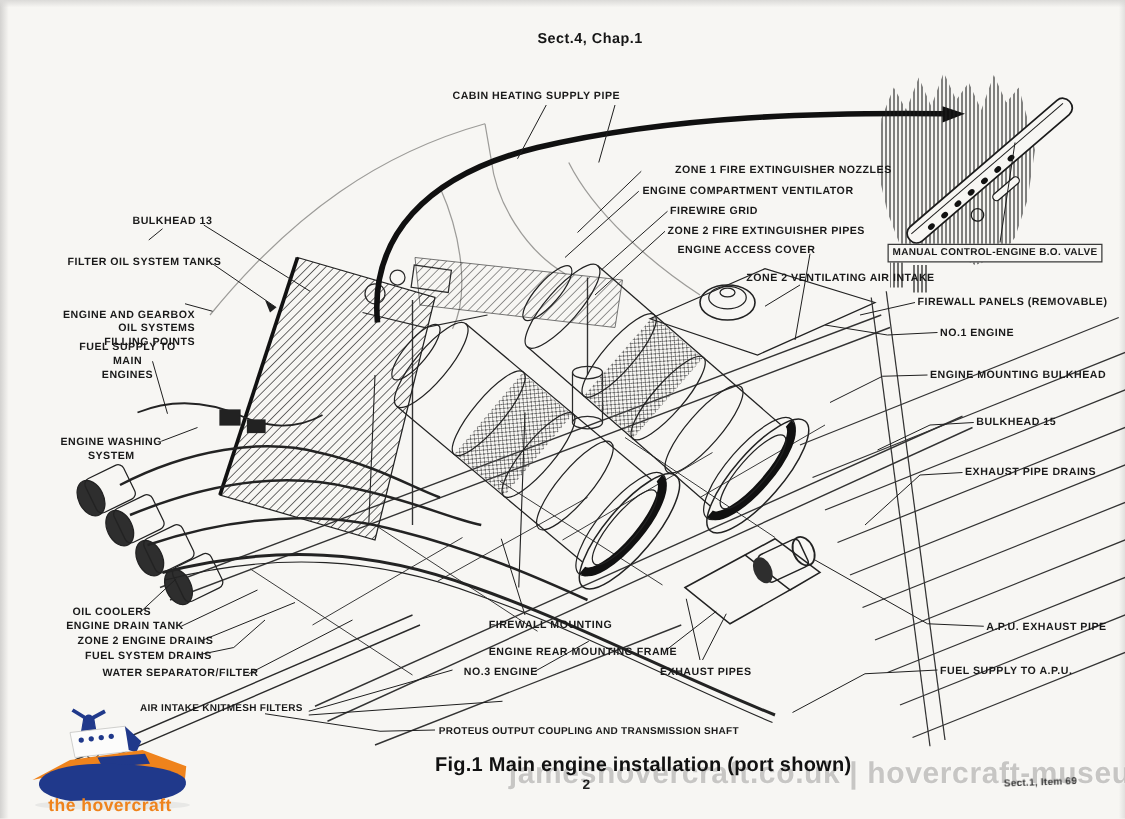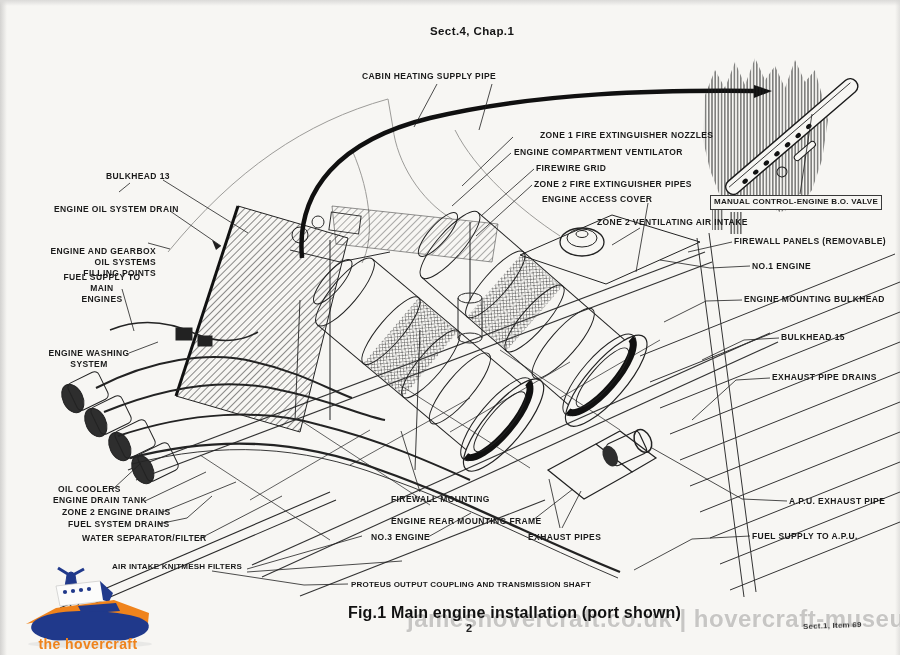--- a/index.html
+++ b/index.html
@@ -259,21 +259,21 @@
 <div class="lbl" style="left:534px;top:179px;">ZONE 2 FIRE EXTINGUISHER PIPES</div>
 <div class="lbl" style="left:542px;top:194px;">ENGINE ACCESS COVER</div>
 <div class="lbl" style="left:597px;top:217px;">ZONE 2 VENTILATING AIR INTAKE</div>
 <div class="lbl boxed" style="left:710px;top:195px;">MANUAL CONTROL-ENGINE B.O. VALVE</div>
 <div class="lbl" style="left:734px;top:236px;">FIREWALL PANELS (REMOVABLE)</div>
 <div class="lbl" style="left:752px;top:261px;text-align:right;">NO.1 ENGINE</div>
 <div class="lbl" style="left:744px;top:294px;">ENGINE MOUNTING BULKHEAD</div>
 <div class="lbl" style="left:781px;top:332px;">BULKHEAD 15</div>
 <div class="lbl" style="left:772px;top:372px;">EXHAUST PIPE DRAINS</div>
 <div class="lbl" style="left:106px;top:171px;">BULKHEAD 13</div>
-<div class="lbl" style="left:54px;top:204px;">ENGINE OIL SYSTEM DRAIN</div>
+<div class="lbl" style="left:54px;top:204px;">FILTER OIL SYSTEM TANKS</div>
 <div class="lbl pre" style="left:52px;top:236px;width:100px;margin-top:36px;">FUEL SUPPLY TO MAIN
 ENGINES</div>
 <div class="lbl pre" style="left:50px;top:246px;width:106px;text-align:right;">ENGINE AND GEARBOX
 OIL SYSTEMS
 FILLING POINTS</div>
 <div class="lbl pre" style="left:46px;top:348px;width:86px;">ENGINE WASHING
 SYSTEM</div>
 <div class="lbl" style="left:58px;top:484px;">OIL COOLERS</div>
 <div class="lbl" style="left:53px;top:495px;">ENGINE DRAIN TANK</div>
 <div class="lbl" style="left:62px;top:507px;">ZONE 2 ENGINE DRAINS</div>

